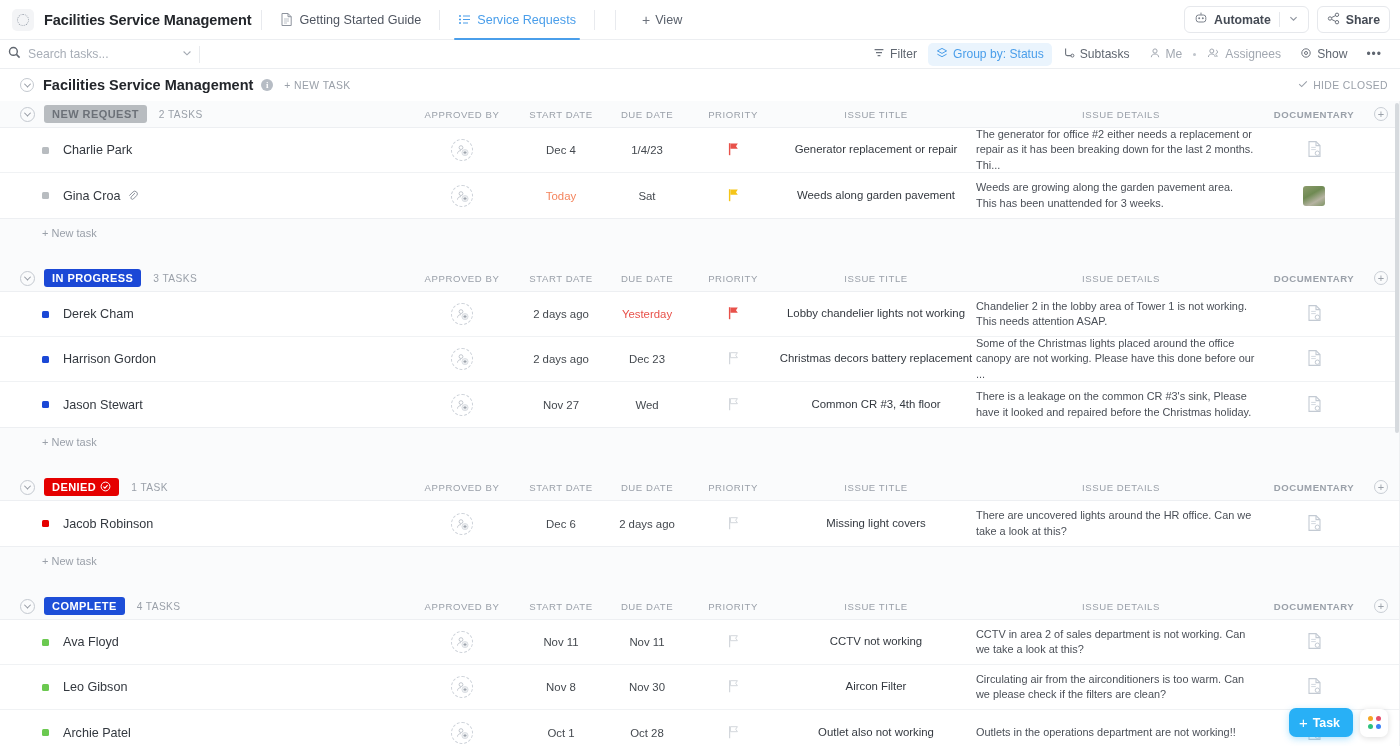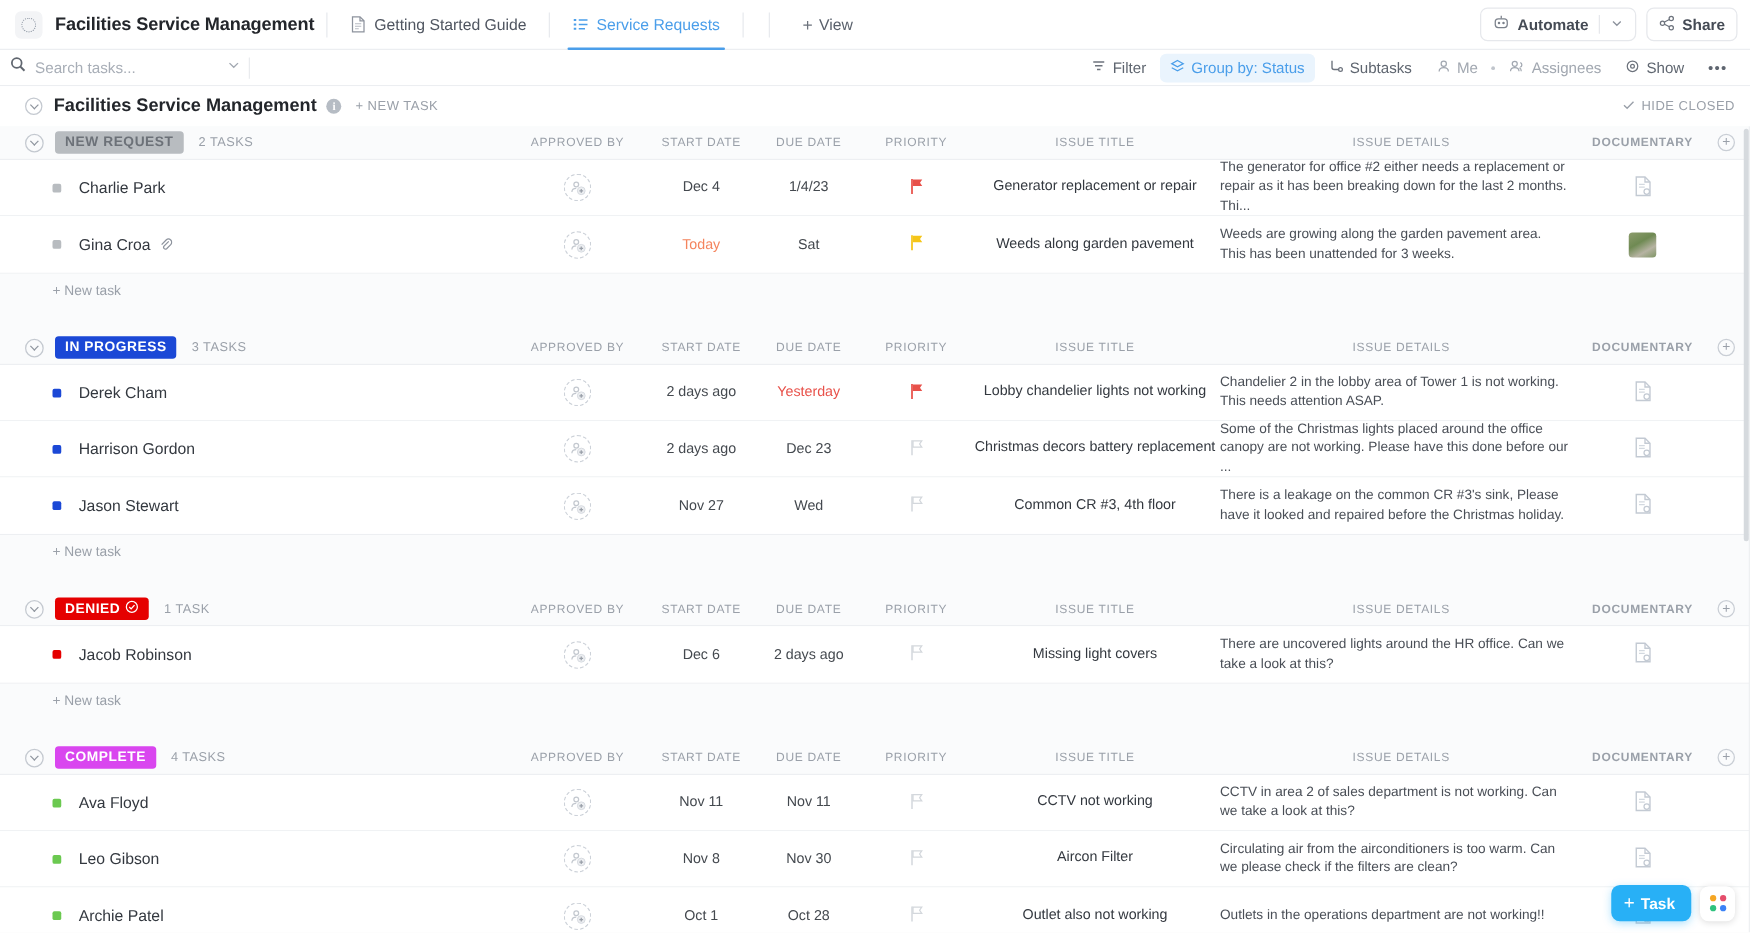--- a/index.html
+++ b/index.html
@@ -682,21 +682,21 @@
             </span>
       <span class="c-plusCol"></span>
     </div>
         </div>
         <div class="newtask-row">+ New task</div>
              <div class="grp-gap"></div>
       </div>
       <div class="group">
         <div class="group-head">
       <span class="grp-chev"></span>
-      <span class="status-badge" style="background:#d946ef;color:#ffffff">
+      <span class="status-badge" style="background:#1d4ed8;color:#ffffff">
         <span>COMPLETE</span>
       </span>
       <span class="task-count">4 TASKS</span>
       <span class="col-heads">
         <span class="ch c-approved">APPROVED BY</span>
         <span class="ch c-start">START DATE</span>
         <span class="ch c-due">DUE DATE</span>
         <span class="ch c-priority">PRIORITY</span>
         <span class="ch c-title">ISSUE TITLE</span>
         <span class="ch c-details">ISSUE DETAILS</span>

